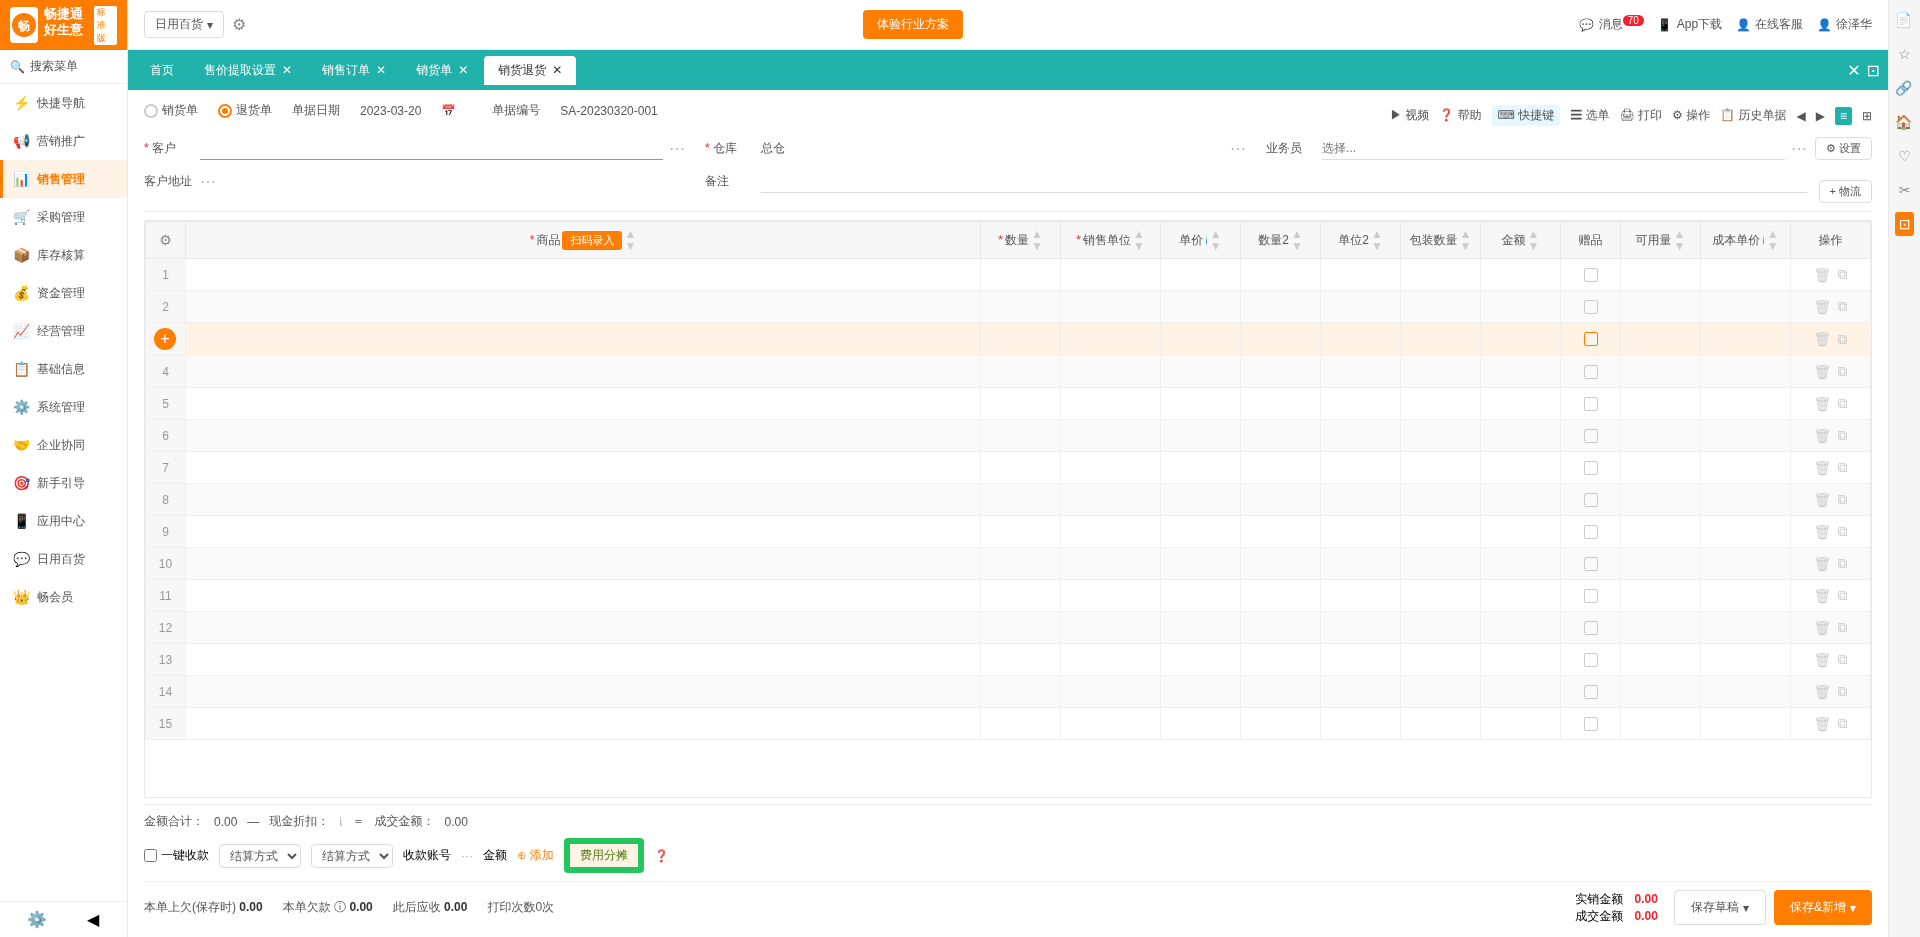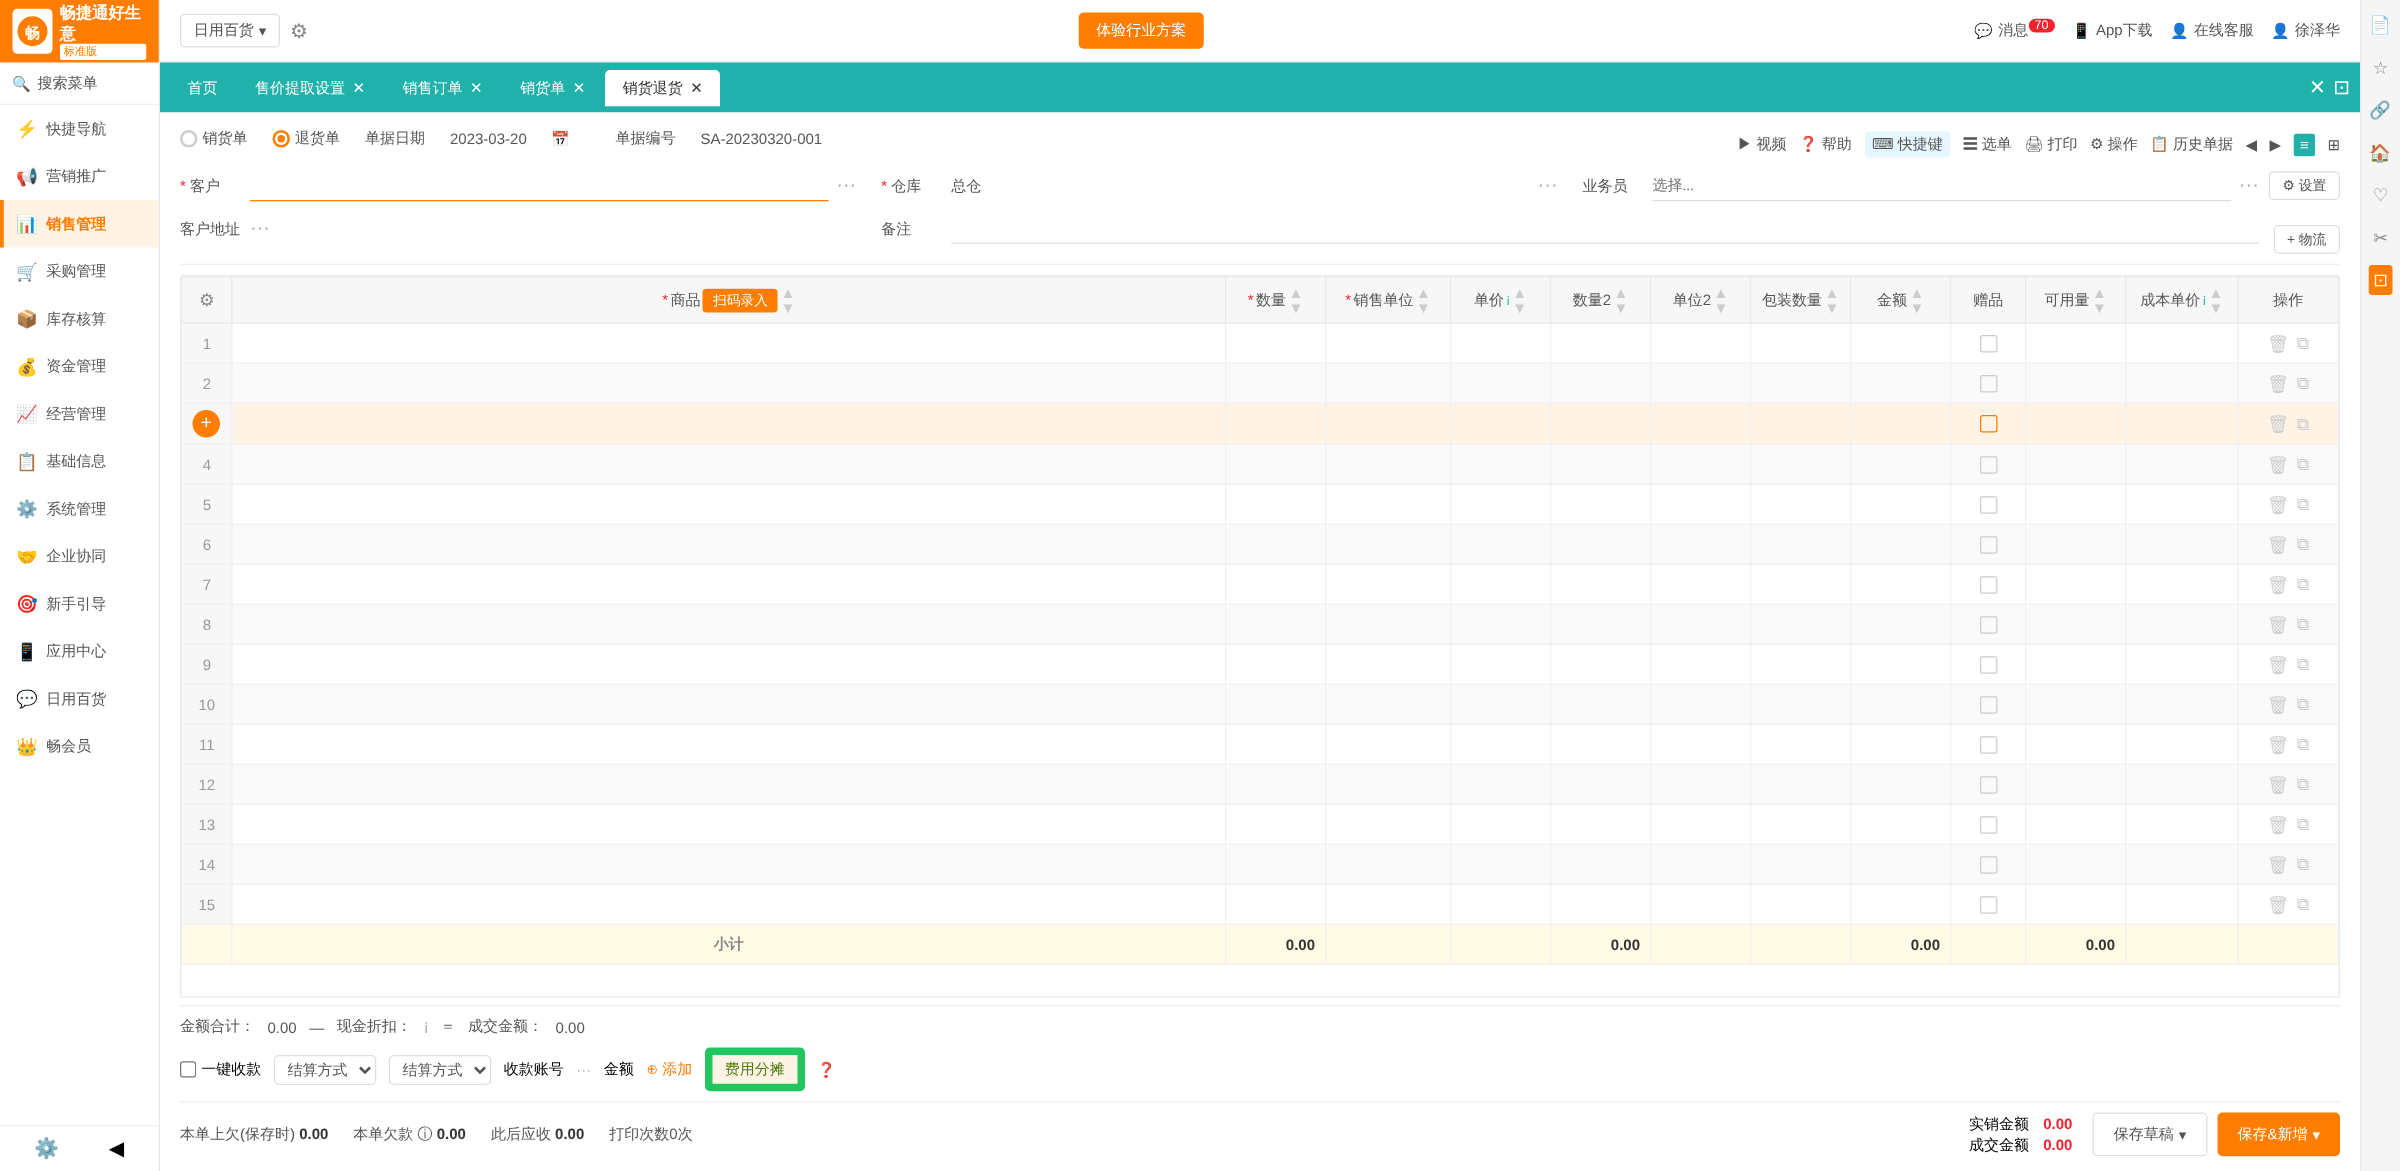--- a/index.html
+++ b/index.html
@@ -45,21 +45,21 @@
     .form-header { background: #fff; border-bottom: 1px solid #f0f0f0; padding-bottom: 8px; margin-bottom: 8px; }
     .form-type-row { display: flex; align-items: center; gap: 20px; margin-bottom: 10px; }
     .radio-item { display: flex; align-items: center; gap: 4px; cursor: pointer; color: #555; }
     .radio-circle { width: 14px; height: 14px; border-radius: 50%; border: 2px solid #ccc; display: flex; align-items: center; justify-content: center; }
     .radio-circle.selected { border-color: #ff7d00; }
     .radio-circle.selected::after { content: ''; width: 6px; height: 6px; background: #ff7d00; border-radius: 50%; }
     .form-meta { display: flex; align-items: center; gap: 20px; font-size: 12px; color: #555; }
     .form-actions-top { margin-left: auto; display: flex; align-items: center; gap: 10px; font-size: 12px; color: #555; }
     .form-field { display: flex; align-items: center; gap: 6px; }
     .field-label { color: #555; white-space: nowrap; min-width: 50px; }
-    .field-input { flex: 1; border: none; border-bottom: 1px solid #ddd; padding: 4px 0; color: #333; outline: none; background: transparent; font-family: Liberation Serif, serif; }
+    .field-input { flex: 1; border: none; border-bottom: 1px solid #ddd; padding: 4px 0; color: #333; outline: none; background: transparent; }
     .field-dots { color: #aaa; font-size: 16px; cursor: pointer; }
     .form-right-btn { border: 1px solid #ddd; background: #fff; padding: 3px 10px; border-radius: 4px; cursor: pointer; font-size: 11px; color: #555; white-space: nowrap; }
 
     
     .table-container { flex: 1; overflow: auto; border: 1px solid #e8e8e8; border-radius: 2px; }
     table { width: 100%; border-collapse: collapse; }
     thead tr { background: #f7f7f7; }
     thead th { border: 1px solid #e8e8e8; padding: 6px 8px; text-align: center; font-weight: normal; color: #555; white-space: nowrap; font-size: 12px; }
     tbody tr { border-bottom: 1px solid #f0f0f0; }
     tbody tr:nth-child(even) { background: #fafafa; }
@@ -103,21 +103,21 @@
 <body>
 
 <div class="sidebar">
   <div class="sidebar-logo">
     <div class="sidebar-logo-icon">
       <svg width="28" height="28" viewBox="0 0 28 28">
         <circle cx="14" cy="14" r="12" fill="#ff7d00"></circle>
         <text x="14" y="19" text-anchor="middle" fill="#fff" font-size="14" font-weight="bold">畅</text>
       </svg>
     </div>
-    <div style="display:flex;flex-direction:column;">
+    <div style="display:flex;flex-direction:row;">
       <span class="sidebar-logo-text">畅捷通好生意</span>
       <span class="sidebar-badge">标准版</span>
     </div>
   </div>
   <div class="sidebar-search">
     <span>🔍</span>
     <span>搜索菜单</span>
   </div>
   <div class="sidebar-nav-item">
     <span class="sidebar-nav-icon">⚡</span>
@@ -743,35 +743,20 @@
               <td></td>
               <td></td>
               <td>
                 <div class="action-cell">
                   <span class="delete-btn">🗑</span>
                   <span class="copy-btn">⧉</span>
                 </div>
               </td>
             </tr>
 
-          <tr style="background:#fffbe6;">
-            <td></td>
-            <td style="color:#888;font-weight:bold;">小计</td>
-            <td style="text-align:right; color:#333; font-weight:bold;">0.00</td>
-            <td></td>
-            <td></td>
-            <td style="text-align:right; color:#333; font-weight:bold;">0.00</td>
-            <td></td>
-            <td></td>
-            <td style="text-align:right; color:#333; font-weight:bold;">0.00</td>
-            <td></td>
-            <td style="text-align:right; color:#333; font-weight:bold;">0.00</td>
-            <td></td>
-            <td></td>
-          </tr>
         </tbody>
       </table>
     </div>
 
     <div class="bottom-area">
       <div class="amount-row">
         <span>金额合计：</span>
         <span>0.00</span>
         <span>—</span>
         <span>现金折扣：</span>

